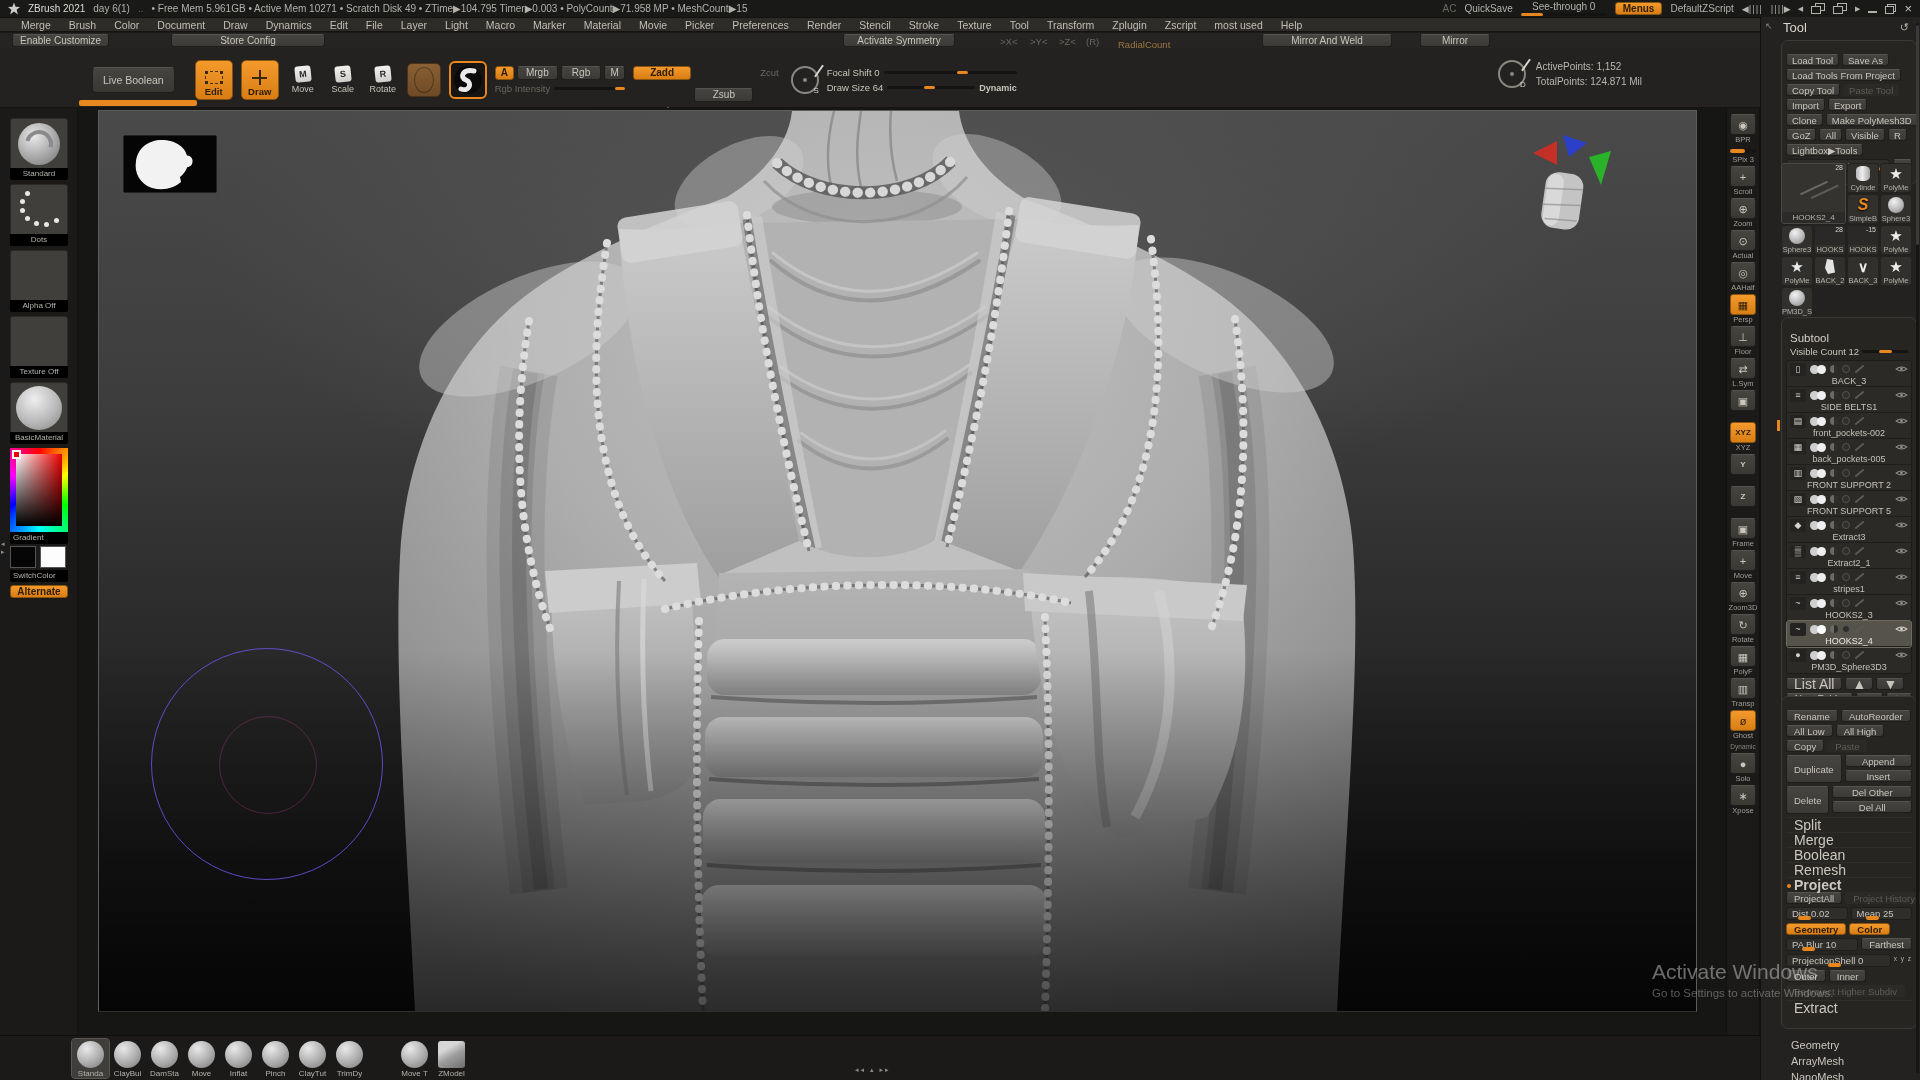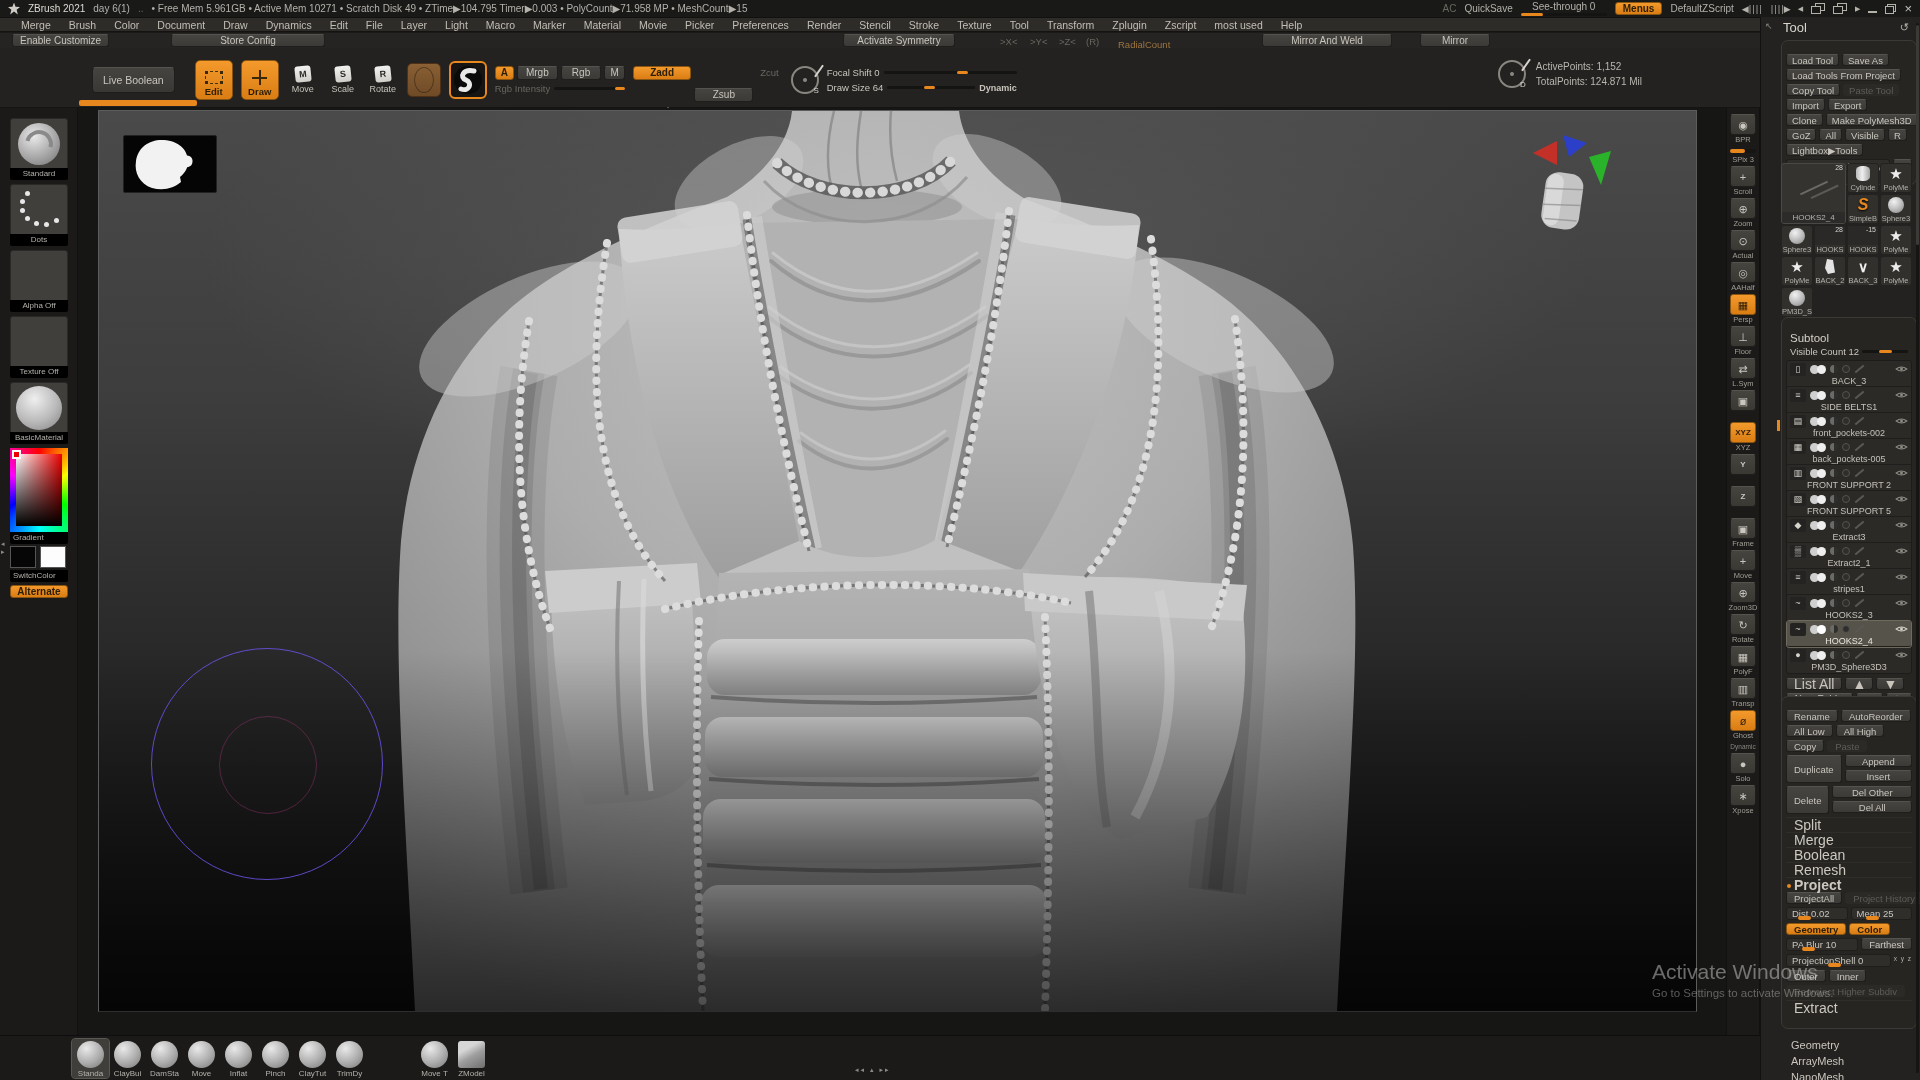--- a/index.html
+++ b/index.html
@@ -186,21 +186,21 @@
 #rp-palettes{position:absolute;left:22px;top:1020px;width:130px;}
 .pal-row{height:16px;font-size:11px;color:#c9c5bd;display:flex;align-items:center;padding-left:8px;}
 #rp-scroll{position:absolute;right:1px;top:6px;width:3px;height:1050px;background:#161514;border-radius:2px;}
 #rp-scroll::before{content:"";position:absolute;left:0;top:2px;width:3px;height:220px;background:#3c3a36;border-radius:2px;}
 
 
 #bottom-bar{position:absolute;left:0;top:1035px;width:1760px;height:45px;background:#1b1a19;border-top:1px solid #0f0e0e;}
 #bb-shelf{position:absolute;left:72px;top:3px;display:flex;align-items:flex-start;}
 .bb-item{width:37px;display:flex;flex-direction:column;align-items:center;padding-top:2px;}
 .bb-item.selected{background:#3f3e3a;border-radius:3px;outline:1px solid #5a5852;}
-.bb-item.gap{margin-left:48px;}
+.bb-item.gap{margin-left:28px;}
 .b-thumb{width:27px;height:27px;border-radius:50%;background:radial-gradient(circle at 35% 28%,#e9e9e9,#adadad 55%,#757575);}
 .t-cube .b-thumb{border-radius:3px;background:linear-gradient(150deg,#d6d6d6 30%,#9e9e9e 55%,#6e6e6e);}
 .b-label{font-size:8px;color:#b5b2ac;margin-top:1px;white-space:nowrap;}
 #bb-arrows{position:absolute;left:855px;top:30px;font-size:7px;color:#8a8a85;letter-spacing:2px;}
 
 
 #watermark{position:absolute;left:1652px;top:960px;z-index:60;pointer-events:none;color:rgba(205,205,205,.5);}
 #watermark .w1{font-size:21px;font-weight:300;}
 #watermark .w2{font-size:11.5px;color:rgba(190,190,190,.45);margin-top:3px;}
 #edge-arrows{position:absolute;left:1px;top:540px;display:flex;flex-direction:column;font-size:7px;color:#8a8a85;line-height:8px;}

